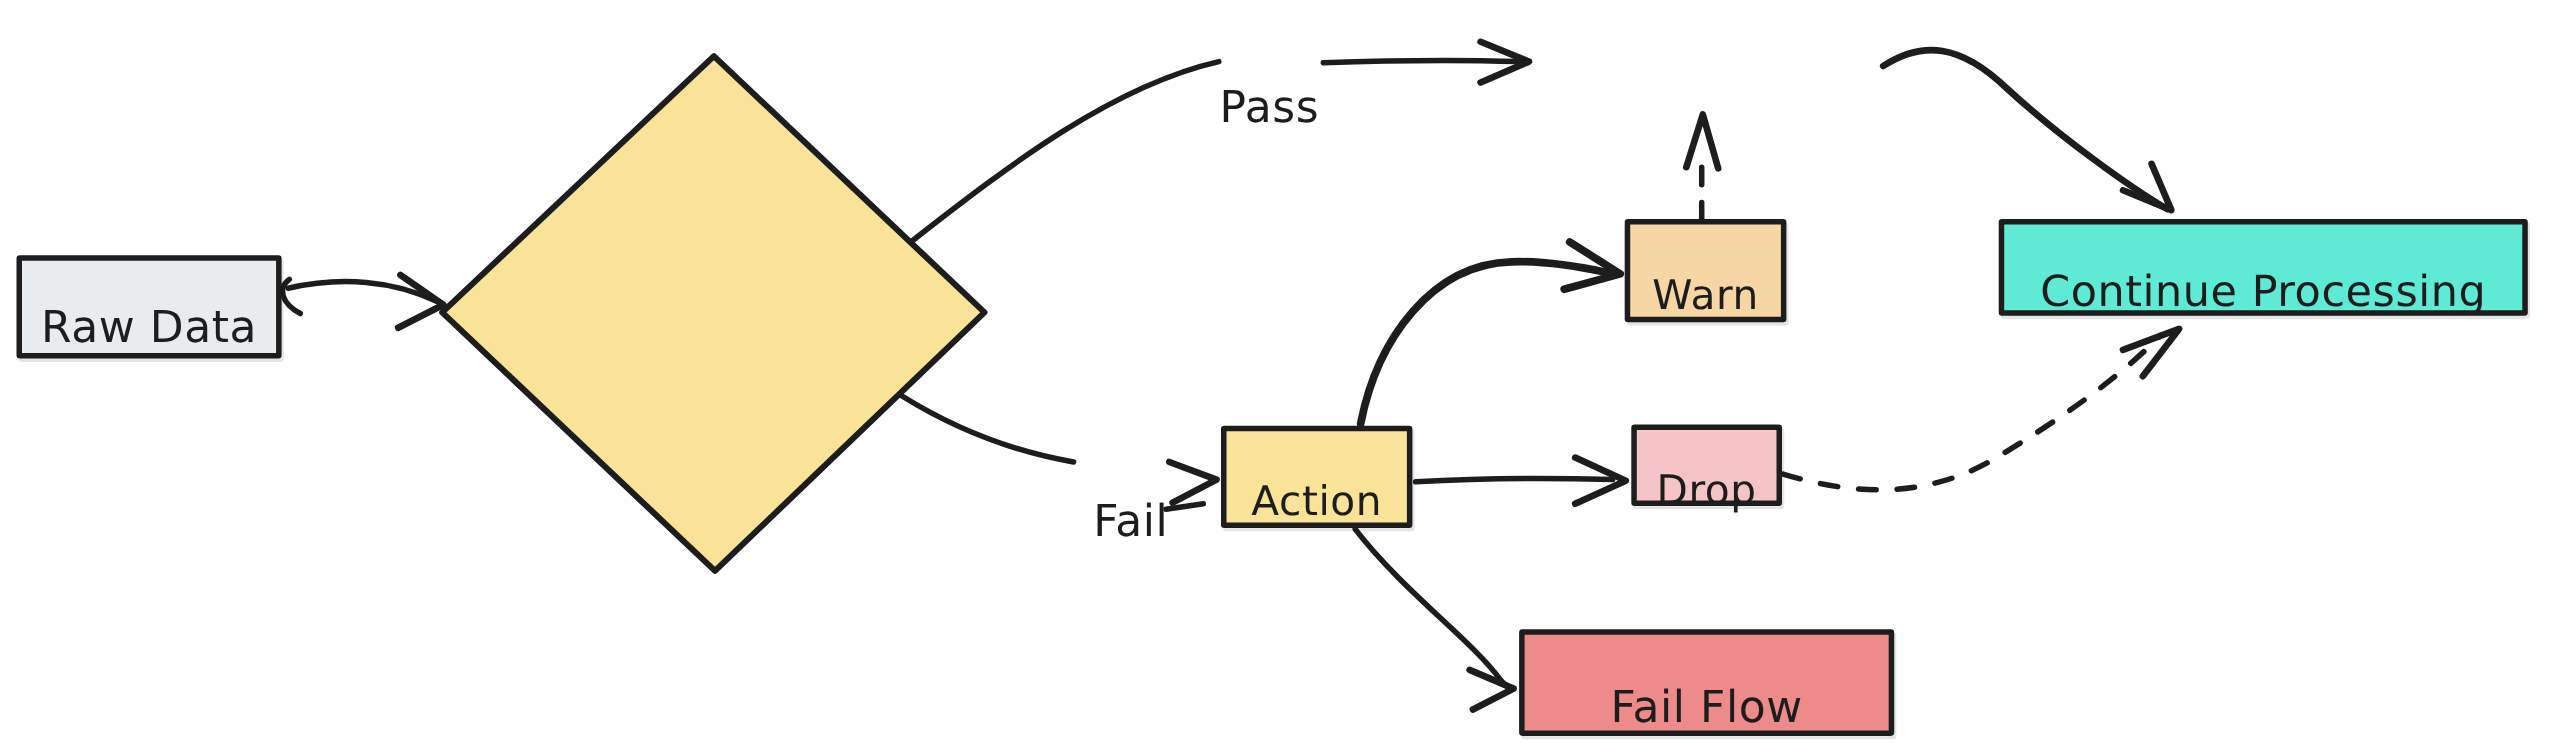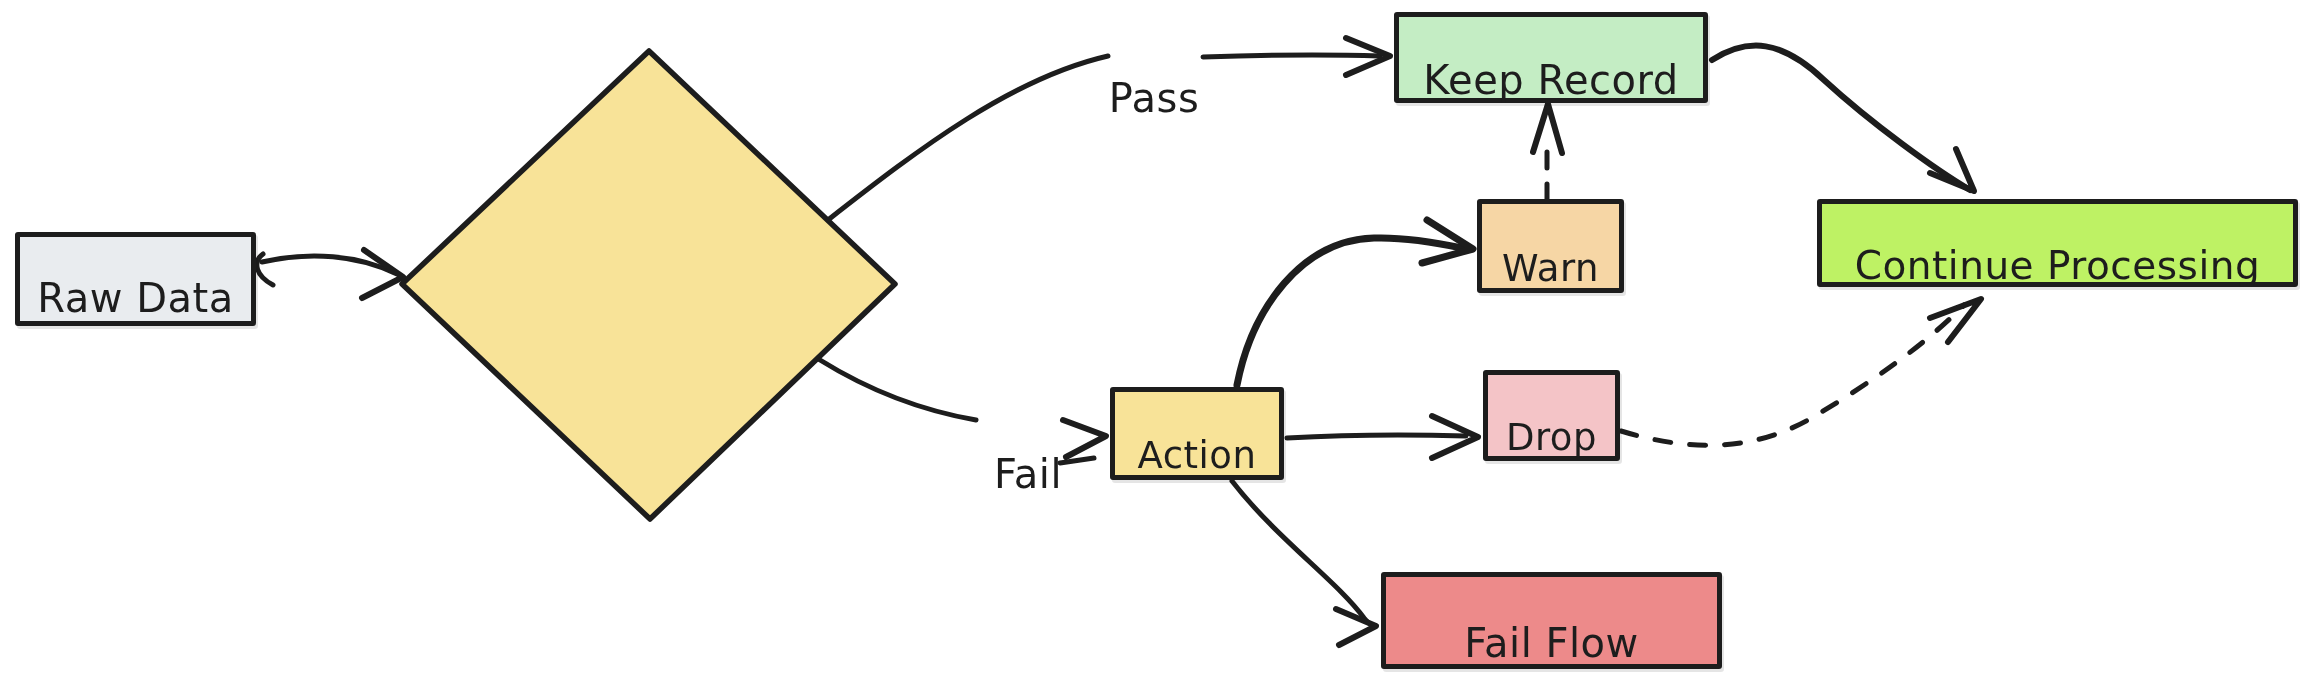--- a/index.html
+++ b/index.html
@@ -92,41 +92,38 @@
 
       <path d="M1621 431 C1690 452, 1755 452, 1815 416 C1870 383, 1925 345, 1964 305" stroke-dasharray="16 19"></path>
       <path d="M1948 342 L1981 299 L1930 318" stroke-width="6"></path>
     </g>
   </svg>
 
   <div class="node" style="left: 15px; top: 232px; width: 241px; height: 94px; background-color: rgb(233, 236, 239); align-items: flex-end;">
     <span class="node-label">Raw Data</span>
   </div>
 
-  <div class="node" style="left: 1394px; top: 12px; width: 314px; height: 91px; background-color: rgb(196, 237, 196);">
-    <span class="node-label">Keep Record</span>
-  </div>
 
   <div class="node" style="left: 1110px; top: 387px; width: 174px; height: 93px; background-color: rgb(248, 227, 152);">
     <span class="node-label" style="font-size:37px;">Action</span>
   </div>
 
   <div class="node" style="left: 1477px; top: 199px; width: 147px; height: 94px; background-color: rgb(246, 214, 165);">
     <span class="node-label" style="font-size:37px;">Warn</span>
   </div>
 
-  <div class="node" style="left: 1483px; top: 370px; width: 137px; height: 91px; background-color: rgb(244, 196, 199);">
+  <div class="node" style="left: 1483px; top: 386px; width: 137px; height: 74px; background-color: rgb(244, 196, 199);">
     <span class="node-label" style="font-size:37px;">Drop</span>
   </div>
 
   <div class="node" style="left: 1381px; top: 572px; width: 341px; height: 97px; background-color: rgb(237, 138, 138); text-align: center;">
     <span class="node-label">Fail Flow</span>
   </div>
 
-  <div class="node" style="left: 1817px; top: 199px; width: 481px; height: 88px; background-color: #bef264;">
+  <div class="node" style="left: 1817px; top: 199px; width: 481px; height: 88px; background-color: #5eead4;">
     <span class="node-label" style="font-size:39px;">Continue Processing</span>
   </div>
 
 
   <div class="edge-label" style="left:1094px; top:28px; width:120px; height:52px;">Pass</div>
 
   <div class="edge-label" style="left:968px; top:404px; width:120px; height:52px;">Fail</div>
 
 </div>
 

